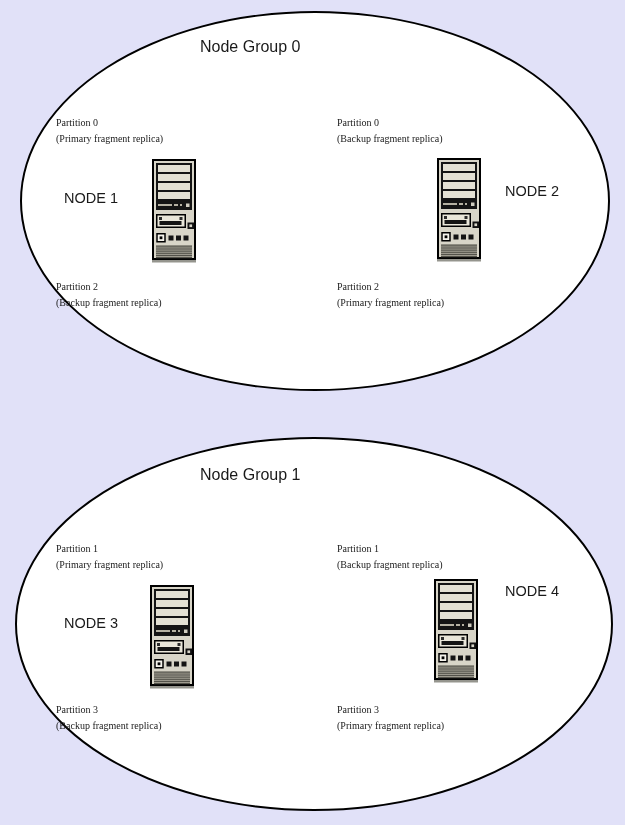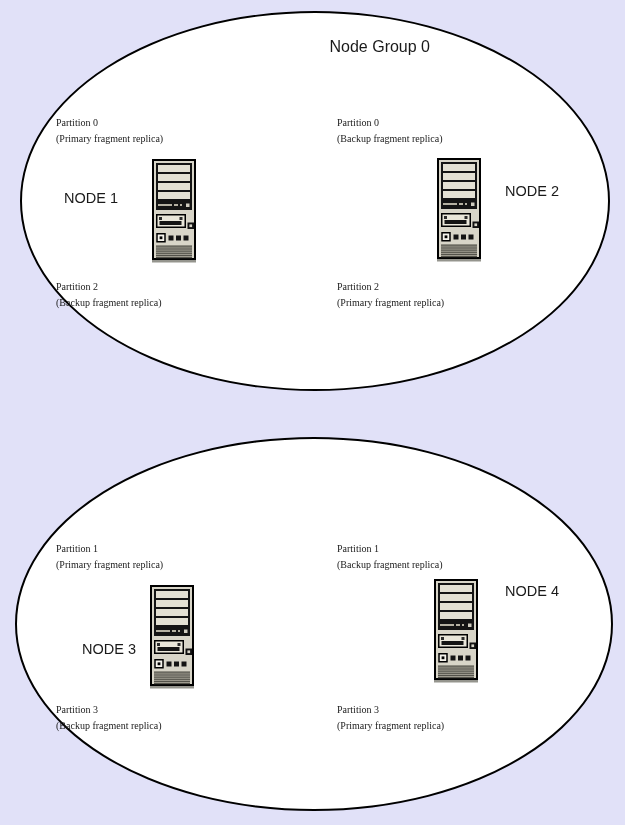--- a/index.html
+++ b/index.html
@@ -18,21 +18,21 @@
     border: 2px solid #000000;
     border-radius: 50%;
     box-sizing: border-box;
   }
   #el-g0 { left: 20px;  top: 11px;  width: 590px; height: 380px; }
   #el-g1 { left: 15px;  top: 437px; width: 598px; height: 374px; }
 
   .group-title {
     position: absolute;
     width: 230px;
-    text-align: right;
+    text-align: left;
     font-size: 16px;
     line-height: 18px;
     white-space: nowrap;
   }
   #title-g0 { left: 200px; top: 38px; }
   #title-g1 { left: 200px; top: 466px; }
 
   .partition {
     position: absolute;
     width: 230px;
@@ -53,21 +53,21 @@
   .node-label {
     position: absolute;
     width: 90px;
     text-align: center;
     font-size: 14.5px;
     line-height: 18px;
     white-space: nowrap;
   }
   #node-1 { left: 46px;  top: 189px; }
   #node-2 { left: 487px; top: 182px; }
-  #node-3 { left: 46px;  top: 640px; text-align: right; }
+  #node-3 { left: 46px;  top: 614px; }
   #node-4 { left: 487px; top: 582px; }
 
   .server {
     position: absolute;
     width: 44px;
     height: 104px;
   }
   #tower-1 { left: 152px; top: 159px; }
   #tower-2 { left: 437px; top: 158px; }
   #tower-3 { left: 150px; top: 585px; }
@@ -149,20 +149,21 @@
   <div class="partition" id="pt-g0-l-bot">
     <span>Partition 2</span>
     <span>(Backup fragment replica)</span>
   </div>
   <div class="partition" id="pt-g0-r-bot">
     <span>Partition 2</span>
     <span>(Primary fragment replica)</span>
   </div>
 
   <div class="ellipse" id="el-g1"></div>
+  <div class="group-title" id="title-g1">Node Group 1</div>
 
   <div class="partition" id="pt-g1-l-top">
     <span>Partition 1</span>
     <span>(Primary fragment replica)</span>
   </div>
   <div class="partition" id="pt-g1-r-top">
     <span>Partition 1</span>
     <span>(Backup fragment replica)</span>
   </div>
 

